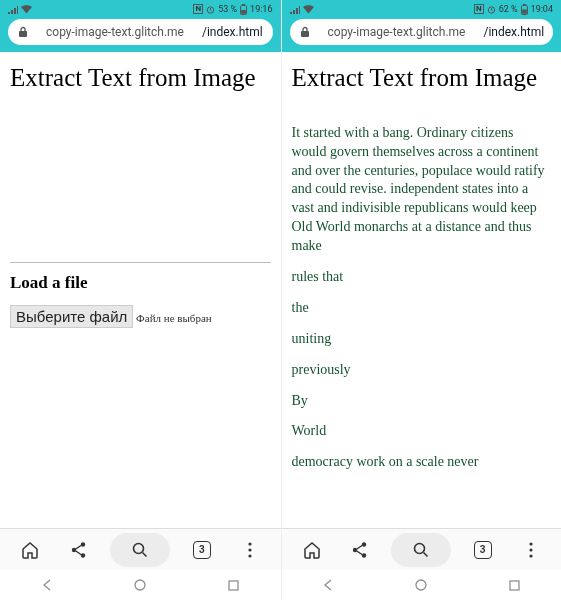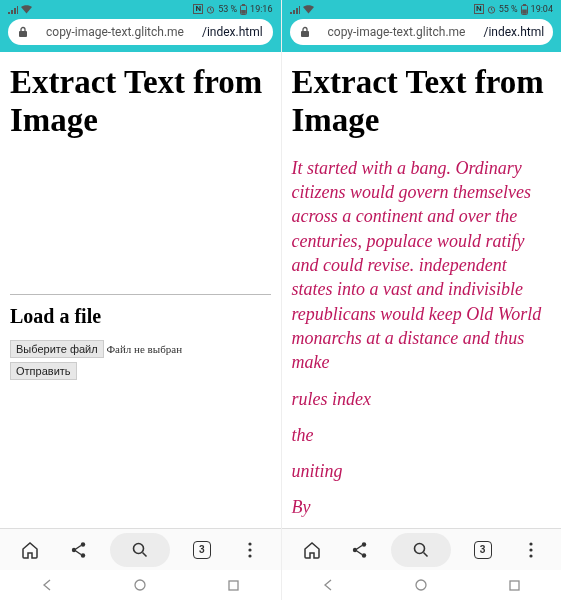--- a/index.html
+++ b/index.html
@@ -53,51 +53,50 @@
   white-space: nowrap;
 }
 .urlpill .path { color: #0f172a; }
 .content {
   flex: 1;
   overflow: hidden;
   padding: 12px 10px 0 10px;
   font-family: Georgia, "Times New Roman", serif;
 }
 .h1 {
-  font-size: 33px;
-  font-weight: bold;
+  font-size: 25px;
+  font-weight: normal;
   line-height: 1.15;
-  margin-bottom: 16px;
+  margin-bottom: 31px;
   font-family: Georgia, serif;
 }
 .hr { border: none; border-top: 1px solid #bbb; margin: 8px 0 10px 0; }
 .h2 {
-  font-size: 20px;
+  font-size: 17px;
   font-weight: bold;
   margin-bottom: 12px;
   font-family: Georgia, serif;
 }
 .form-row { font-size: 11px; color: #333; margin-bottom: 4px; }
 .btn {
   display: inline-block;
   background: #e7e7e7;
   border: 1px solid #ccc;
   padding: 2px 5px;
-  font-size: 11px;
+  font-size: 15px;
   font-family: Arial, sans-serif;
   color: #222;
   text-align: center;
 }
 .para {
-  font-size: 18px;
+  font-size: 14px;
   line-height: 1.35;
   margin-bottom: 12px;
   font-family: Georgia, serif;
-  color: #be185d;
-  font-style: italic;
+  color: #14532d;
 }
 .fade {
   position: absolute;
   bottom: 72px;
   left: 0; right: 0;
   height: 18px;
   background: linear-gradient(to bottom, rgba(255,255,255,0), #fff);
   pointer-events: none;
 }
 .toolbar {
@@ -185,23 +184,20 @@
   </div>
   <div class="content">
     <div class="h1">Extract Text from Image</div>
     <div class="spacer-left"></div>
     <hr class="hr">
     <div class="h2">Load a file</div>
     <div class="form-row">
       <span class="btn">Выберите файл</span>
       <span style="">Файл не выбран</span>
     </div>
-    <div class="form-row">
-      <span class="btn">Отправить</span>
-    </div>
   </div>
   <div class="fade"></div>
   <div class="toolbar">
     <div class="tbtn">
         <svg width="20" height="20" viewBox="0 0 20 20">
           <path d="M3 9l7-6 7 6v8a1 1 0 01-1 1h-4v-5H8v5H4a1 1 0 01-1-1z" fill="none" stroke="#333" stroke-width="1.5"></path>
         </svg>
       </div>
     <div class="tbtn">
         <svg width="20" height="20" viewBox="0 0 20 20">
@@ -262,21 +258,21 @@
         </span>
     </div>
     <div class="right">
       <span style="font-size:8px;font-weight:bold;border:1px solid #555;padding:0 1px;line-height:8px;">N</span>
       <span>
           <svg width="9" height="9" viewBox="0 0 9 9">
             <circle cx="4.5" cy="5" r="3.2" fill="none" stroke="#555" stroke-width="1"></circle>
             <path d="M4.5 3v2l1.2 1" stroke="#555" stroke-width="1" fill="none"></path>
           </svg>
         </span>
-      <span>55 %</span>
+      <span>62 %</span>
       <span>
           <svg width="7" height="11" viewBox="0 0 7 11">
             <rect x="0.5" y="1.5" width="6" height="9" rx="1" fill="none" stroke="#555"></rect>
             <rect x="2" y="0" width="3" height="1.5" fill="#555"></rect>
             <rect x="1.2" y="5.5" width="4.6" height="4.3" fill="#555"></rect>
           </svg>
         </span>
       <span>19:04</span>
     </div>
   </div>
@@ -289,25 +285,26 @@
           </svg>
         </span>
       <span>copy-image-text.glitch.me</span>
         <span class="path">/index.html</span>
     </div>
   </div>
   <div class="content">
     <div class="h1">Extract Text from Image</div>
     <div id="right-paras">
         <div class="para">It started with a bang. Ordinary citizens would govern themselves across a continent and over the centuries, populace would ratify and could revise. independent states into a vast and indivisible republicans would keep Old World monarchs at a distance and thus make</div>
-        <div class="para">rules index</div>
+        <div class="para">rules that</div>
         <div class="para">the</div>
         <div class="para">uniting</div>
+        <div class="para">previously</div>
         <div class="para">By</div>
-        <div class="para">previously</div>
+        <div class="para">World</div>
         <div class="para">democracy work on a scale never</div>
       </div>
   </div>
   <div class="fade"></div>
   <div class="toolbar">
     <div class="tbtn">
         <svg width="20" height="20" viewBox="0 0 20 20">
           <path d="M3 9l7-6 7 6v8a1 1 0 01-1 1h-4v-5H8v5H4a1 1 0 01-1-1z" fill="none" stroke="#333" stroke-width="1.5"></path>
         </svg>
       </div>

